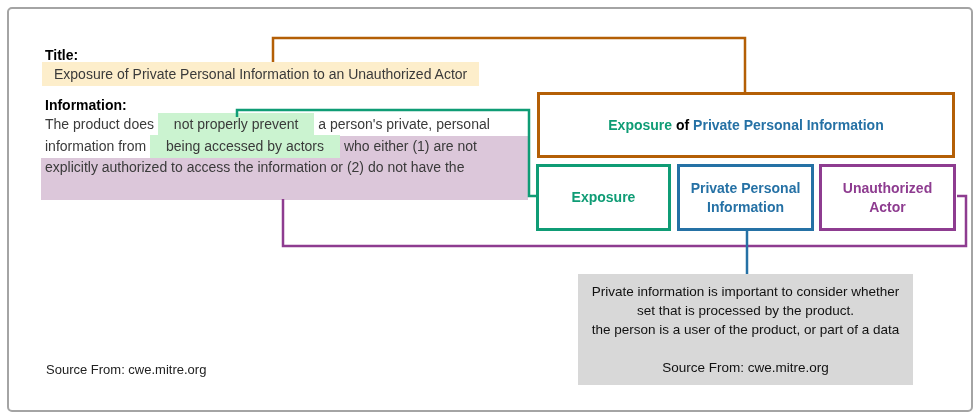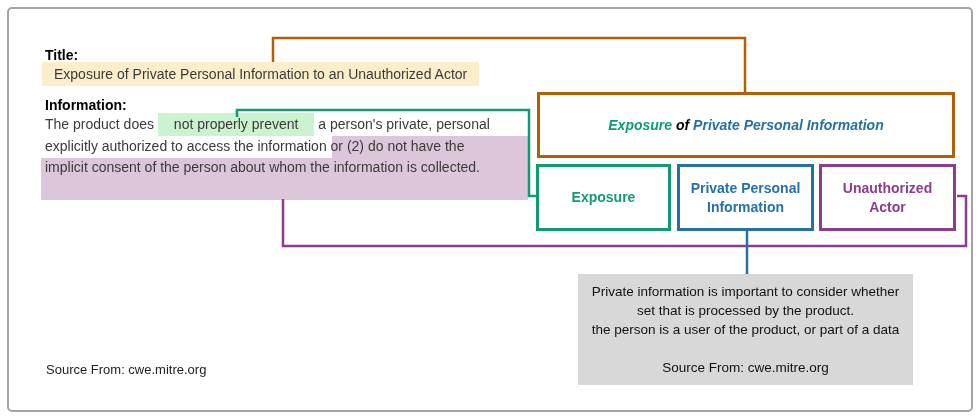--- a/index.html
+++ b/index.html
@@ -35,21 +35,21 @@
   .stroke-brown{stroke:var(--brown);}
   .stroke-green{stroke:var(--green);}
   .stroke-blue{stroke:var(--blue);}
   .stroke-purple{stroke:var(--purple);}
   
   .box{
     position:absolute;background:#fff;display:flex;flex-direction:column;
     align-items:center;justify-content:center;text-align:center;
     font-weight:bold;font-size:14px;line-height:19px;z-index:4;
   }
-  #main-box{left:537px;top:92px;width:418px;height:66px;border:3px solid var(--brown);font-style:italic;}
+  #main-box{left:537px;top:92px;width:418px;height:66px;border:3px solid var(--brown);}
   #main-box .seg-green{color:var(--green);}
   #main-box .seg-blue{color:var(--blue);}
   #main-box .seg-purple{color:var(--purple);}
   #main-box .seg-black{color:#000;}
   #term-exposure{left:536px;top:164px;width:135px;height:67px;border:3px solid var(--green);color:var(--green);}
   #term-ppi{left:677px;top:164px;width:137px;height:67px;border:3px solid var(--blue);color:var(--blue);padding:0 6px;}
   #term-ua{left:819px;top:164px;width:137px;height:67px;border:3px solid var(--purple);color:var(--purple);padding:0 10px;}
   #note-box{
     position:absolute;left:578px;top:274px;width:335px;height:111px;
     background:var(--note-bg);display:flex;flex-direction:column;justify-content:center;
@@ -66,22 +66,22 @@
 
   <div class="purple-block" id="purple-block-line2"></div>
   <div class="purple-block" id="purple-block-lines34"></div>
 
   <div class="lbl" id="title-label">Title:</div>
   <div id="title-highlight">Exposure of Private Personal Information to an Unauthorized Actor</div>
   <div class="lbl" id="desc-label">Information:</div>
 
   <div id="description">
     <div><span>The product does </span><span class="hl-green">not properly prevent</span><span> a person's private, personal</span></div>
+    <div><span>information from </span><span class="hl-green">being accessed by actors</span><span> who either (1) are not</span></div>
     <div><span>explicitly authorized to access the information or (2) do not have the</span></div>
-    <div><span>implicit consent of the person about whom the information is collected.</span></div>
   </div>
 
   <div id="footer-source">Source From: cwe.mitre.org</div>
 
   <svg class="connectors" width="980" height="420" viewBox="0 0 980 420">
     <path class="stroke-brown" d="M273,62 L273,38 L745,38 L745,92"></path>
     <path class="stroke-green" d="M237,117 L237,110 L529,110 L529,196 L537,196"></path>
     <path class="stroke-purple" d="M283,199 L283,246 L966,246 L966,196 L957,196"></path>
     <path class="stroke-blue" d="M747,231 L747,274"></path>
   </svg>

